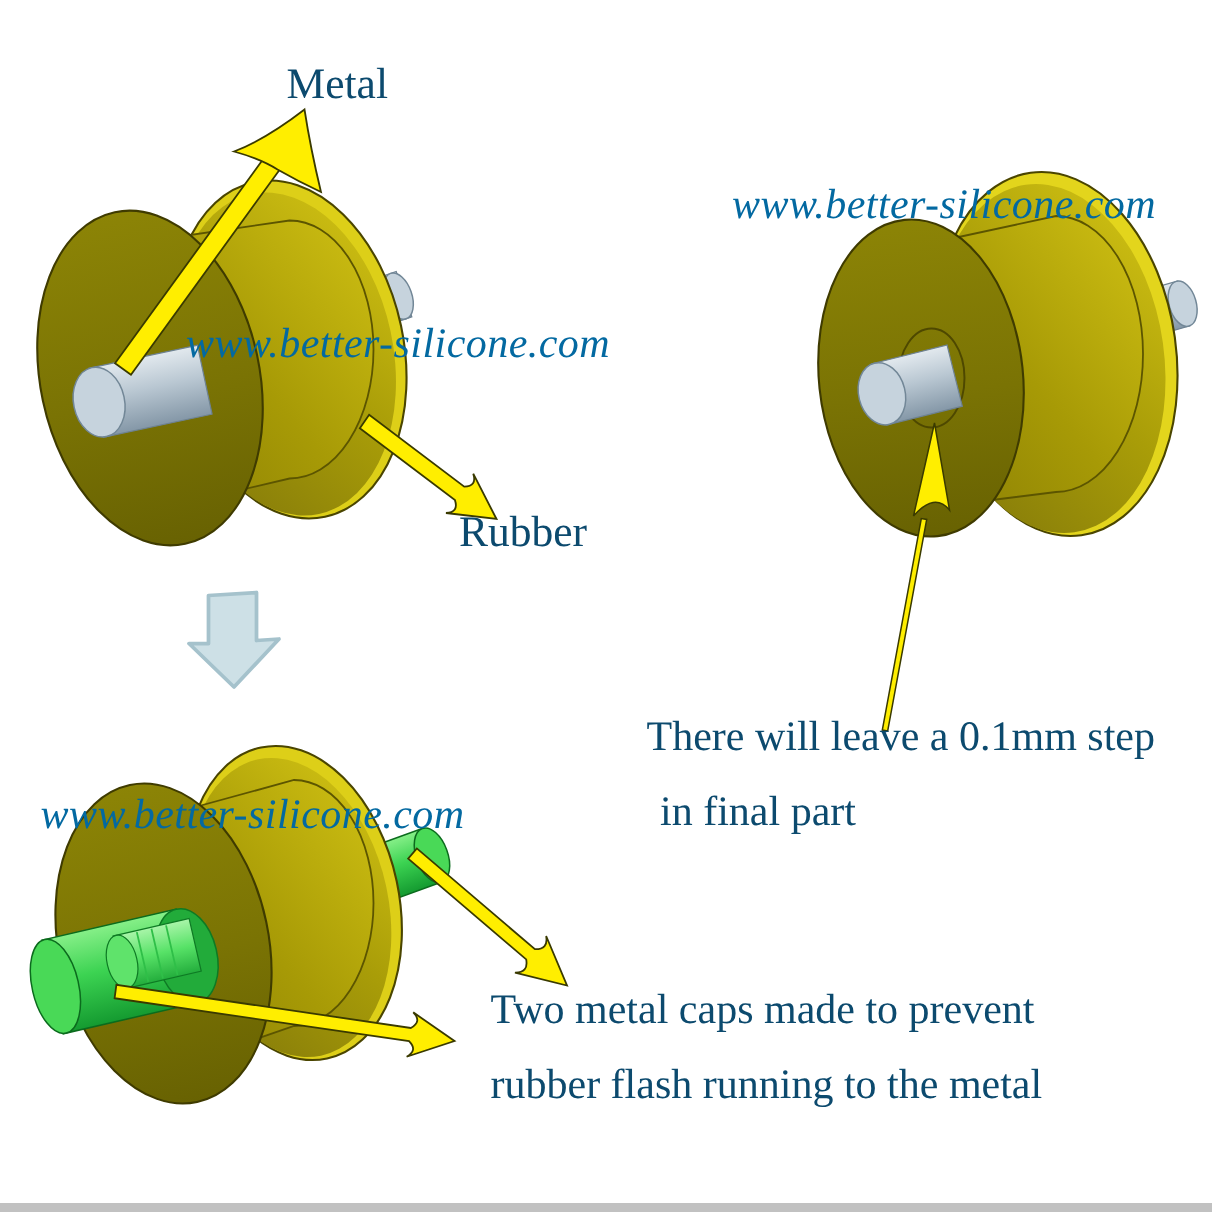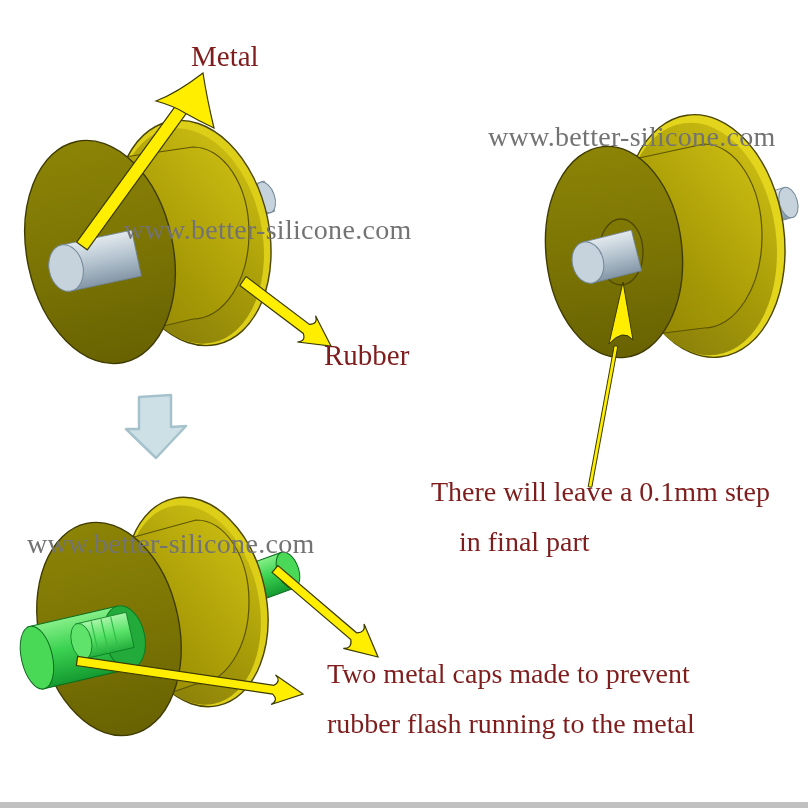--- a/index.html
+++ b/index.html
@@ -6,28 +6,28 @@
   #stage{
     position:relative;
     width:808px;height:808px;
     background:#ffffff;
     overflow:hidden;
     font-family:"Liberation Serif","DejaVu Serif",serif;
   }
   #diagram-svg{position:absolute;left:0;top:0;z-index:1;}
   .label{
     position:absolute;z-index:3;
-    font-size:29px;color:#7f1d1d;
+    font-size:29px;color:#0c4a6e;
     white-space:nowrap;line-height:1.1;
   }
   .note{font-size:28px;}
   .watermark{
     position:absolute;z-index:2;
     font-size:28px;letter-spacing:0.3px;
-    color:#737373;white-space:nowrap;line-height:1.1;
+    color:#0369a1;white-space:nowrap;line-height:1.1;font-style:italic;
   }
 </style>
 </head>
 <body>
 
 <div id="stage">
 
 <svg id="diagram-svg" width="808" height="808" viewBox="0 0 808 808">
   <defs>
     <linearGradient id="frontFlangeGrad" x1="0" y1="0" x2="0" y2="1">
@@ -145,21 +145,21 @@
   </g>
 
   <rect x="0" y="802" width="808" height="6" fill="#c1c1c1"></rect>
 </svg>
 
 <div class="watermark" style="left:124px;top:215px;">www.better-silicone.com</div>
 <div class="watermark" style="left:488px;top:122px;">www.better-silicone.com</div>
 <div class="watermark" style="left:27px;top:529px;">www.better-silicone.com</div>
 
 <div class="label" style="left:191px;top:41px;">Metal</div>
-<div class="label" style="left:324px;top:340px;">Rubber</div>
+<div class="label" style="left:306px;top:340px;">Rubber</div>
 
 <div class="label note" style="left:431px;top:477px;">There will leave a 0.1mm step</div>
-<div class="label note" style="left:459px;top:527px;">in final part</div>
+<div class="label note" style="left:440px;top:527px;">in final part</div>
 
 <div class="label note" style="left:327px;top:709px;">rubber flash running to the metal</div>
 <div class="label note" style="left:327px;top:659px;">Two metal caps made to prevent</div>
 
 </div>
 
 </body></html>

